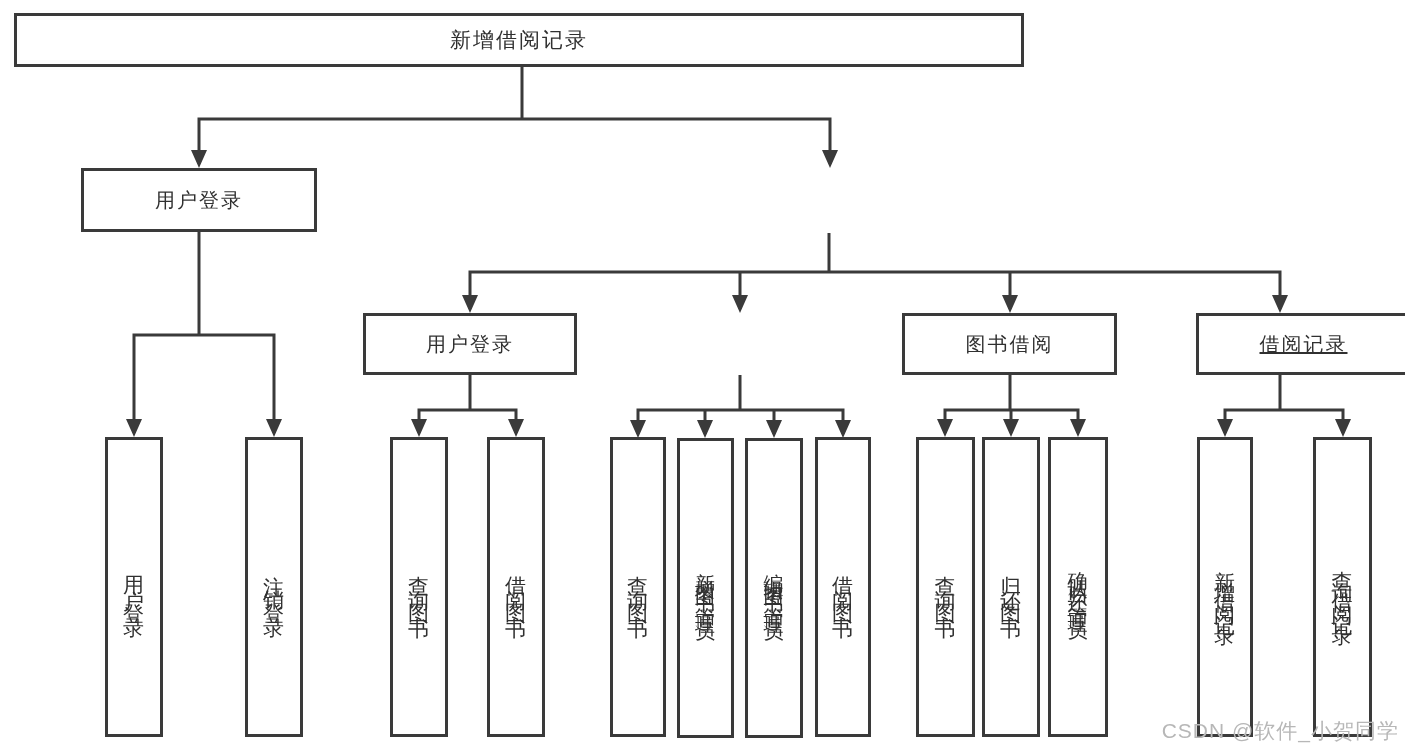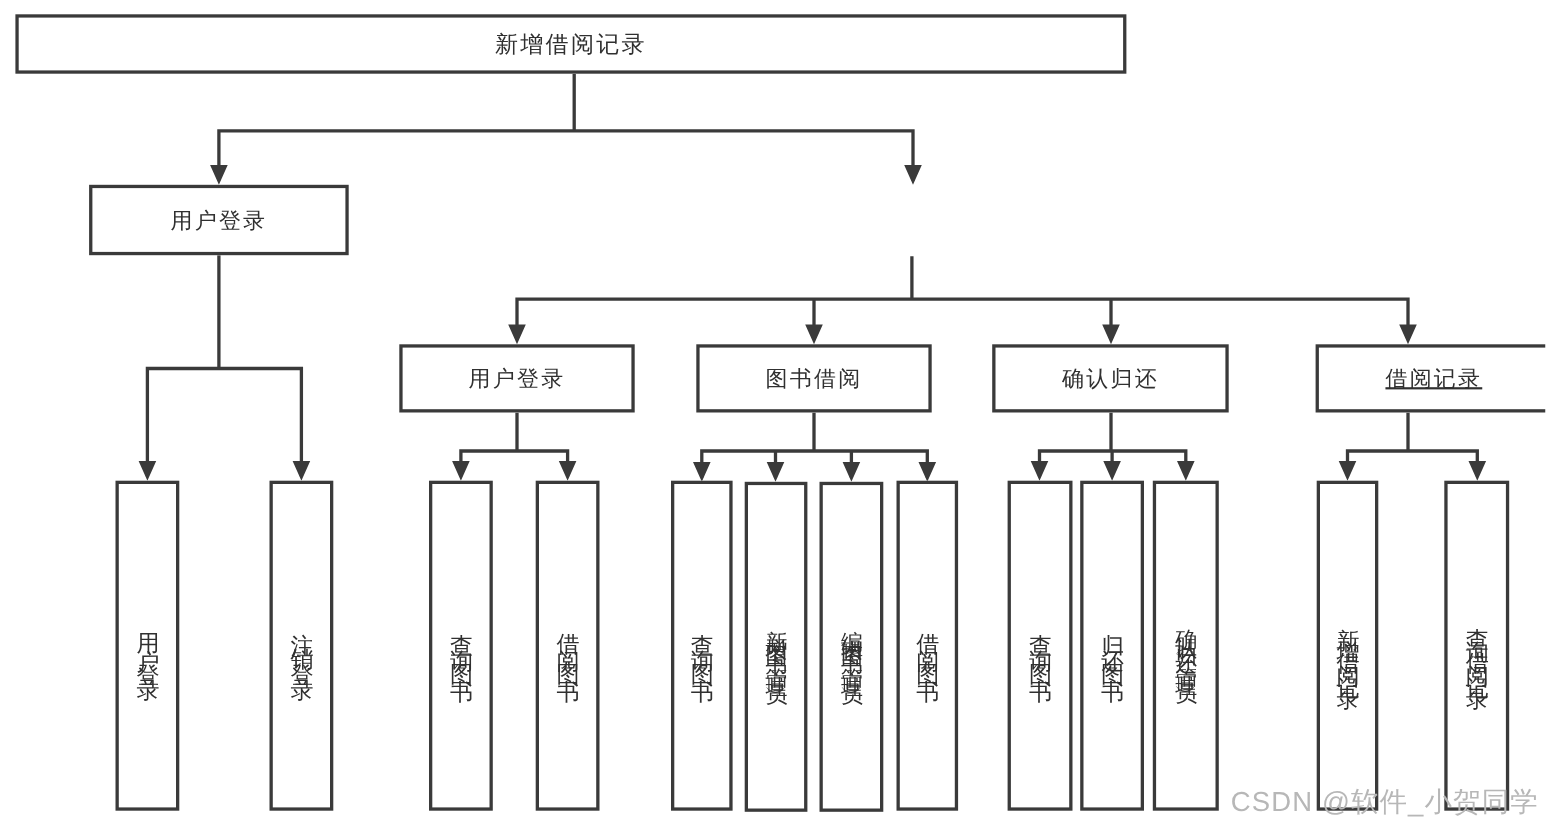--- a/index.html
+++ b/index.html
@@ -21,21 +21,21 @@
   .node.root{font-size:21px;}
   .node.v{
     writing-mode:vertical-rl;text-orientation:mixed;
     font-size:21px;line-height:1;
   }
   .node.v.loose{letter-spacing:14px;}
   .node.v.med{letter-spacing:11px;}
   .node.v.tight{letter-spacing:7px;font-size:20px;}
   #watermark{
     position:absolute;right:6px;bottom:2px;
-    color:var(--wm,#b7b7b7);font-size:25px;letter-spacing:1px;
+    color:var(--wm,#b7b7b7);font-size:21px;letter-spacing:1px;
     white-space:nowrap;
   }
 </style>
 </head>
 <body>
 
 <div id="stage">
 
   <svg id="connectors" viewBox="0 0 1405 747" xmlns="http://www.w3.org/2000/svg" aria-hidden="true">
 
@@ -64,22 +64,21 @@
       M937 419 L953 419 L945 437 Z  M1003 419 L1019 419 L1011 437 Z
       M1070 419 L1086 419 L1078 437 Z
       M1217 419 L1233 419 L1225 437 Z  M1335 419 L1351 419 L1343 437 Z"></path>
   </svg>
 
   <div class="node h root" style="left:14px;top:13px;width:1010px;height:54px;">新增借阅记录</div>
 
   <div class="node h" style="left:81px;top:168px;width:236px;height:64px;">用户登录</div>
 
   <div class="node h" style="left:363px;top:313px;width:214px;height:62px;">用户登录</div>
-  <div class="node h" style="left:633px;top:313px;width:214px;height:62px;">图书借阅</div>
-  <div class="node h" style="left:902px;top:313px;width:215px;height:62px;">确认归还</div>
+  <div class="node h" style="left:902px;top:313px;width:215px;height:62px;">图书借阅</div>
   <div class="node h" style="left:1196px;top:313px;width:215px;height:62px;text-decoration:underline;">借阅记录</div>
 
   <div class="node v loose" style="left:105px;top:437px;width:58px;height:300px;">用户登录</div>
   <div class="node v loose" style="left:245px;top:437px;width:58px;height:300px;">注销登录</div>
 
   <div class="node v loose" style="left:390px;top:437px;width:58px;height:300px;">查询图书</div>
   <div class="node v loose" style="left:487px;top:437px;width:58px;height:300px;">借阅图书</div>
 
   <div class="node v loose" style="left:610px;top:437px;width:56px;height:300px;">查询图书</div>
   <div class="node v tight" style="left:677px;top:438px;width:57px;height:300px;">新增图书（管理员）</div>

